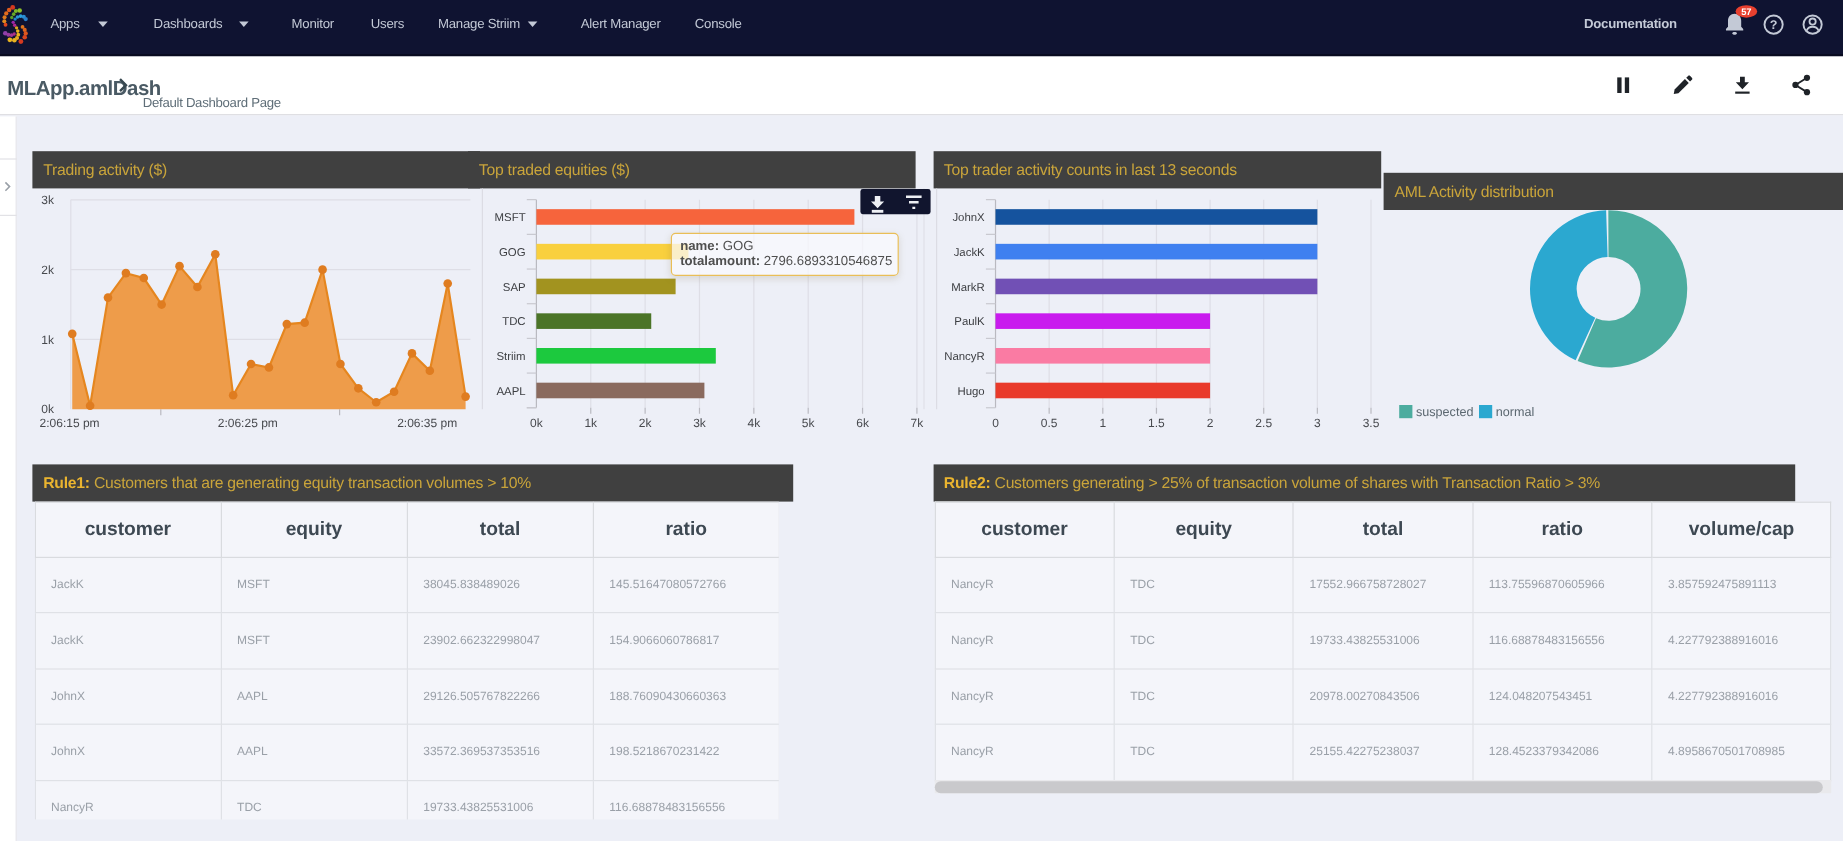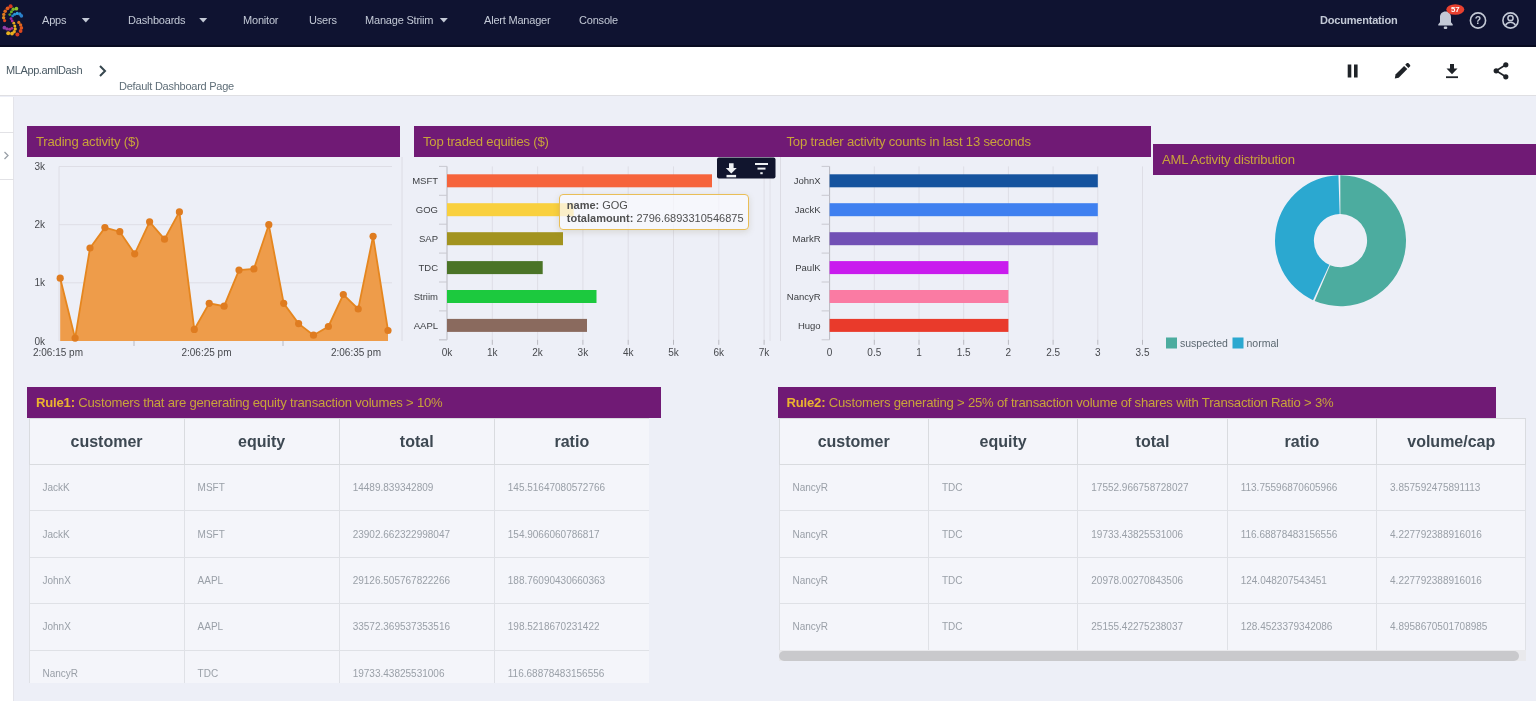--- a/index.html
+++ b/index.html
@@ -3,21 +3,21 @@
 <style>
 * { margin:0; padding:0; box-sizing:border-box; }
 html,body { width:1536px; height:701px; overflow:hidden; background:#edeff7;
   font-family:"Liberation Sans", sans-serif; }
 .nav { position:absolute; left:0; top:0; width:1536px; height:47px; background:#0f1331; border-bottom:2px solid #080b20; }
 .nitem { position:absolute; top:14px; font-size:11px; color:#c3c9d6; letter-spacing:-0.2px; }
 .crumb { position:absolute; left:0; top:47px; width:1536px; height:49px; background:#fff;
   border-bottom:1px solid #dfdfe3; }
 .strip { position:absolute; left:0; top:97px; width:14px; height:604px; background:#fff;
   border-right:1px solid #e4e4ea; }
-.phdr { position:absolute; height:31px; background:#701a75; color:#c9a43a;
+.phdr { position:absolute; height:31px; background:#404040; color:#c9a43a;
   font-size:13.1px; line-height:31px; padding-left:9px; letter-spacing:-0.2px; }
 .ovl { position:absolute; }
 .ax { font:10px "Liberation Sans"; fill:#47494e; }
 .axc { font:9.5px "Liberation Sans"; fill:#3c3e42; }
 .lg { font:10.5px "Liberation Sans"; fill:#5b6770; }
 table.dt { border-collapse:collapse; background:#f4f5fa; table-layout:fixed; }
 table.dt th { font-size:16px; font-weight:bold; color:#3d4852; text-align:center;
   height:46px; border:1px solid #d9dbdf; }
 table.dt td { font-size:10px; color:#9aa0a8; text-align:left; height:46.4px;
   padding-left:13px; border:1px solid #dfe1e6; }
@@ -81,21 +81,21 @@
 </g>
 <ellipse cx="1455.3" cy="9.5" rx="9" ry="5.2" fill="#e8402f"></ellipse>
 <text x="1455.3" y="12.2" text-anchor="middle" style="font:bold 7.8px 'Liberation Sans';fill:#fff">57</text>
 <circle cx="1478" cy="20.5" r="7.6" fill="none" stroke="#c3c9d6" stroke-width="1.6"></circle>
 <text x="1478" y="24.3" text-anchor="middle" style="font:bold 10.5px 'Liberation Sans';fill:#c3c9d6">?</text>
 <circle cx="1510.5" cy="20.5" r="7.6" fill="none" stroke="#c3c9d6" stroke-width="1.6"></circle>
 <circle cx="1510.5" cy="18" r="2.6" fill="none" stroke="#c3c9d6" stroke-width="1.5"></circle>
 <path d="M 1505.5 25.5 a 5.5 5.5 0 0 1 10 0" fill="none" stroke="#c3c9d6" stroke-width="1.5"></path>
   </svg>
 <div class="crumb"></div>
-<div style="position:absolute;left:6px;top:64px;font-size:11px;letter-spacing:-0.4px;font-weight:normal;color:#4a5a64">MLApp.amlDash</div>
+<div style="position:absolute;left:6px;top:64px;font-size:17px;letter-spacing:-0.4px;font-weight:bold;color:#4a5a64">MLApp.amlDash</div>
 <svg class="ovl" style="left:97px;top:65px" width="12" height="12" viewBox="0 0 12 12">
  <path d="M 3 1 l 5 5 l -5 5" stroke="#37474f" stroke-width="2" fill="none"></path>
   </svg>
 <div style="position:absolute;left:119px;top:80px;font-size:11px;letter-spacing:-0.25px;color:#5f6e78">Default Dashboard Page</div>
 <svg class="ovl" style="left:0;top:47px" width="1536" height="49" viewBox="0 47 1536 49">
     <g fill="#1f2328">
  <rect x="1347.7" y="64.5" width="3.6" height="13"></rect>
  <rect x="1354" y="64.5" width="3.6" height="13"></rect>
 </g>
 <g fill="#1f2328">
@@ -114,21 +114,21 @@
 </g>
   </svg>
 <div class="strip"></div>
 <div style="position:absolute;left:0;top:132px;width:14px;border-top:1px solid #e2e2e6"></div>
 <div style="position:absolute;left:0;top:179px;width:14px;border-top:1px solid #e2e2e6"></div>
 <svg class="ovl" style="left:3px;top:151px" width="7" height="9" viewBox="0 0 7 9">
  <path d="M 1.5 1 l 3.5 3.5 l -3.5 3.5" stroke="#9aa0a8" stroke-width="1.3" fill="none"></path>
   </svg>
 
 <div class="phdr" style="left:27px;top:126px;width:373px">Trading activity ($)</div>
-<div class="phdr" style="left:414px;top:126px;width:373px">Top traded equities ($)</div>
+<div class="phdr" style="left:390px;top:126px;width:373px">Top traded equities ($)</div>
 <div class="phdr" style="left:777.5px;top:126px;width:373px">Top trader activity counts in last 13 seconds</div>
 <div class="phdr" style="left:1153px;top:144px;width:440px">AML Activity distribution</div>
 
 <div class="phdr" style="left:27px;top:387px;width:634px"><b style="color:#eab42f">Rule1:</b>&nbsp;Customers that are generating equity transaction volumes &gt; 10%</div>
 <div class="phdr" style="left:777.5px;top:387px;width:718px"><b style="color:#eab42f">Rule2:</b>&nbsp;Customers generating &gt; 25% of transaction volume of shares with Transaction Ratio &gt; 3%</div>
 
 <svg class="ovl" style="left:0;top:97px" width="1536" height="283" viewBox="0 97 1536 283">
 
 <line x1="59" y1="166.5" x2="392" y2="166.5" stroke="#dedee6" stroke-width="1"></line>
     <text x="45" y="170.0" text-anchor="end" class="ax">3k</text>
@@ -282,21 +282,21 @@
           <th style="width:155.1px">customer</th>
           <th style="width:155.1px">equity</th>
           <th style="width:155.1px">total</th>
           <th style="width:155.1px">ratio</th>
         </tr>
       </thead>
       <tbody>
         <tr>
           <td>JackK</td>
           <td>MSFT</td>
-          <td>14489.839342809</td>
+          <td>38045.838489026</td>
           <td>145.51647080572766</td>
         </tr>
         <tr>
           <td>JackK</td>
           <td>MSFT</td>
           <td>23902.662322998047</td>
           <td>154.9066060786817</td>
         </tr>
         <tr>
           <td>JohnX</td>

